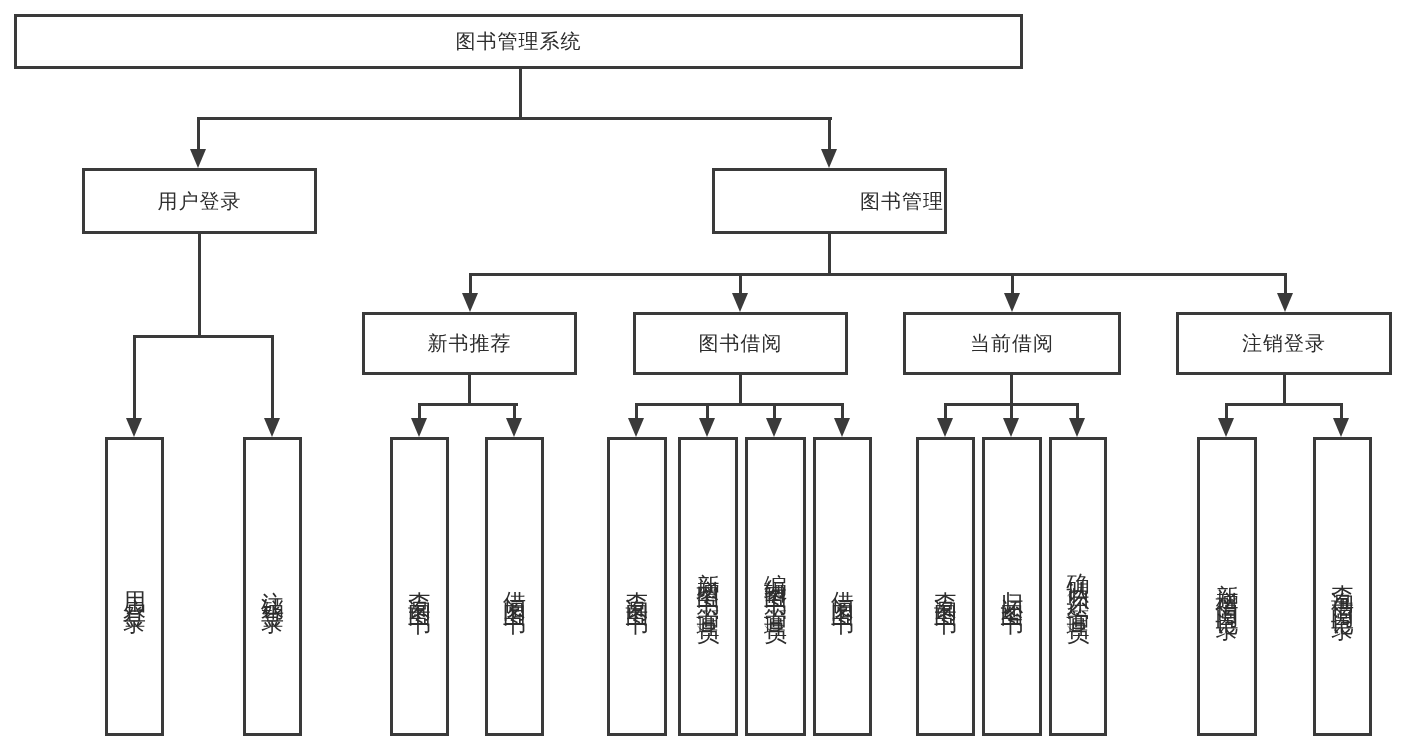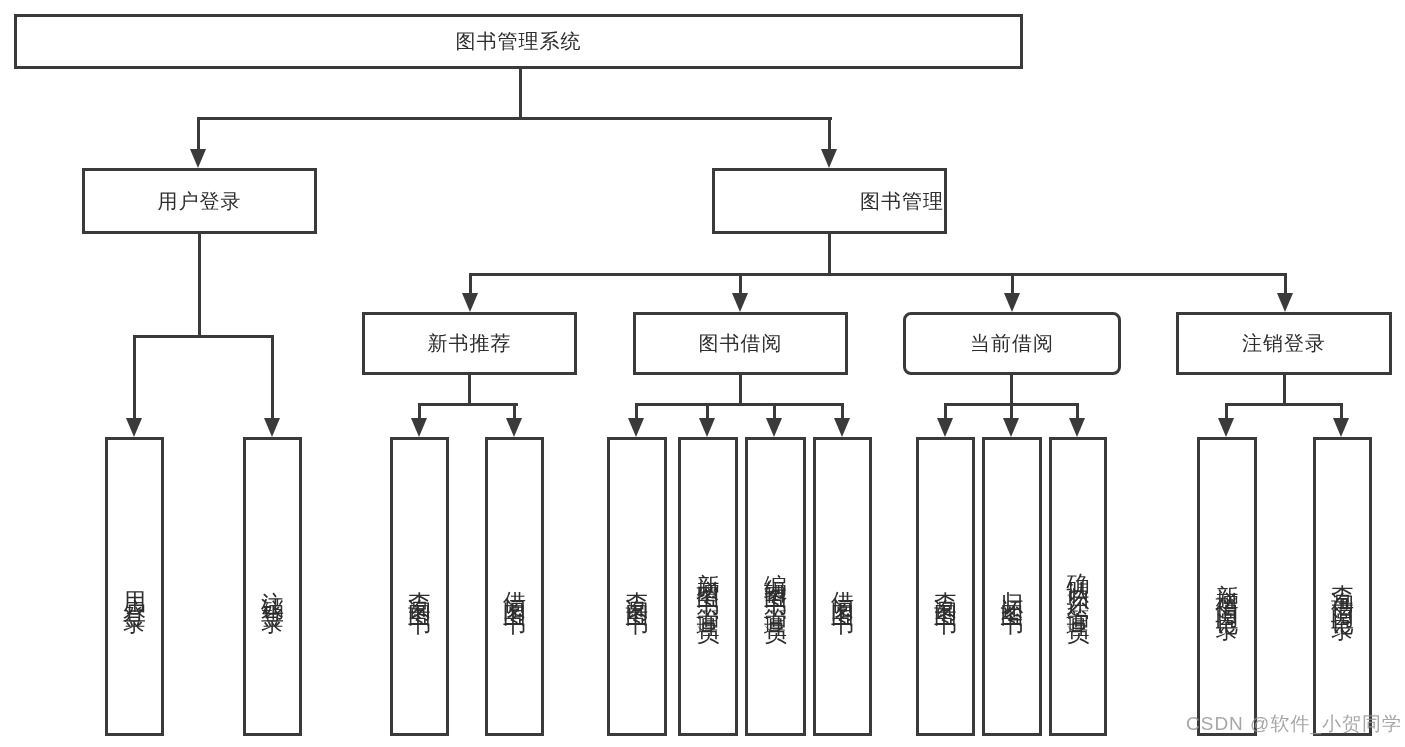--- a/index.html
+++ b/index.html
@@ -98,21 +98,21 @@
   <div class="arrow" style="left:1004px; top:293px;"></div>
   <div class="line" style="left:1284px; top:273px; width:3px; height:22px;"></div>
   <div class="arrow" style="left:1277px; top:293px;"></div>
 
   <div class="node" style="left:362px; top:312px; width:215px; height:63px;">
     <span>新书推荐</span>
   </div>
   <div class="node" style="left:633px; top:312px; width:215px; height:63px;">
     <span>图书借阅</span>
   </div>
-  <div class="node" style="left:903px; top:312px; width:218px; height:63px;border-radius:8px;">
+  <div class="node" style="left:903px; top:312px; width:218px; height:63px;">
     <span>当前借阅</span>
   </div>
   <div class="node" style="left:1176px; top:312px; width:216px; height:63px;">
     <span>注销登录</span>
   </div>
 
   <div class="line" style="left:468px; top:373px; width:3px; height:33px;"></div>
   <div class="line" style="left:418px; top:403px; width:100px; height:3px;"></div>
   <div class="line" style="left:418px; top:403px; width:3px; height:18px;"></div>
   <div class="arrow" style="left:411px; top:418px;"></div>
@@ -183,15 +183,14 @@
     <span>确认归还（管理员）</span>
   </div>
 
   <div class="node vnode" style="left:1197px; top:437px; width:60px; height:299px;">
     <span>新增借阅记录</span>
   </div>
   <div class="node vnode" style="left:1313px; top:437px; width:59px; height:299px;">
     <span>查询借阅记录</span>
   </div>
 
-  <div class="watermark">CSDN @软件_小贺同学</div>
 
 </div>
 
 </body></html>

